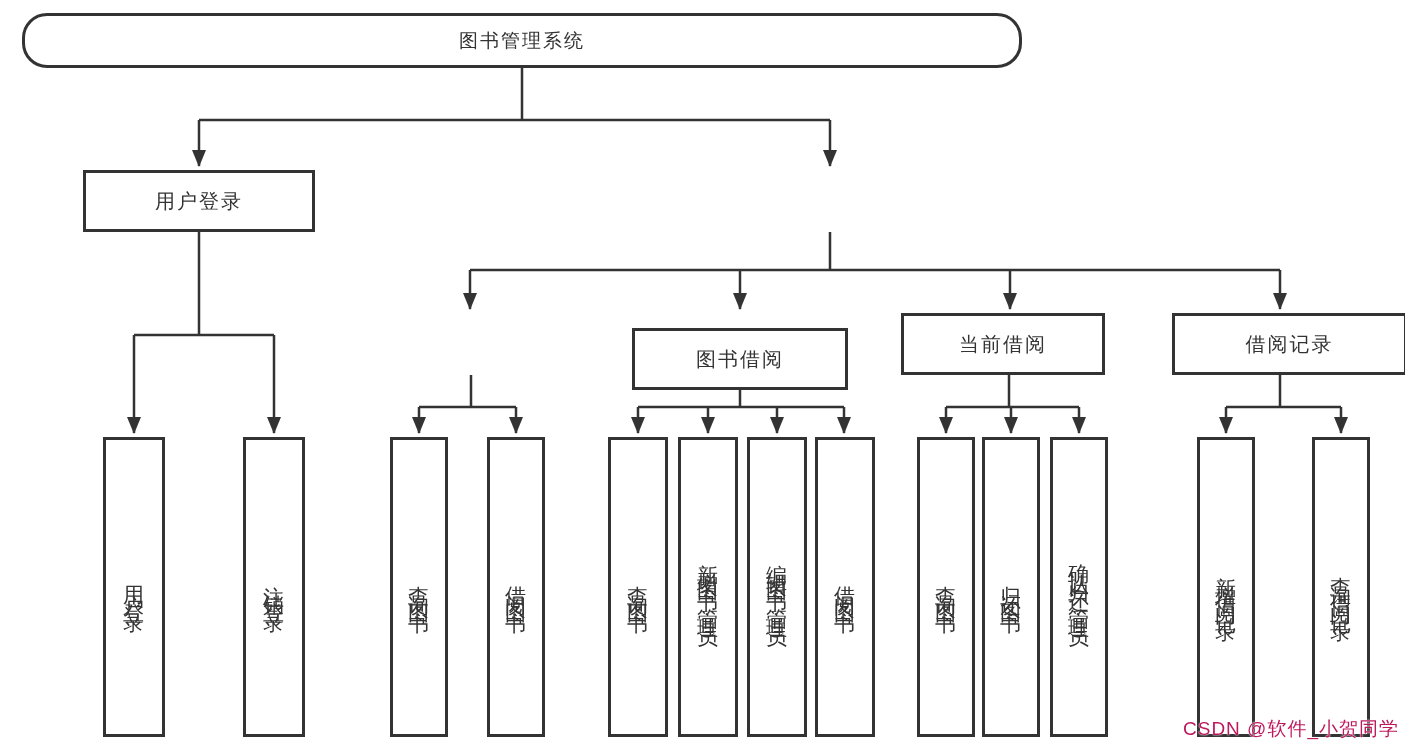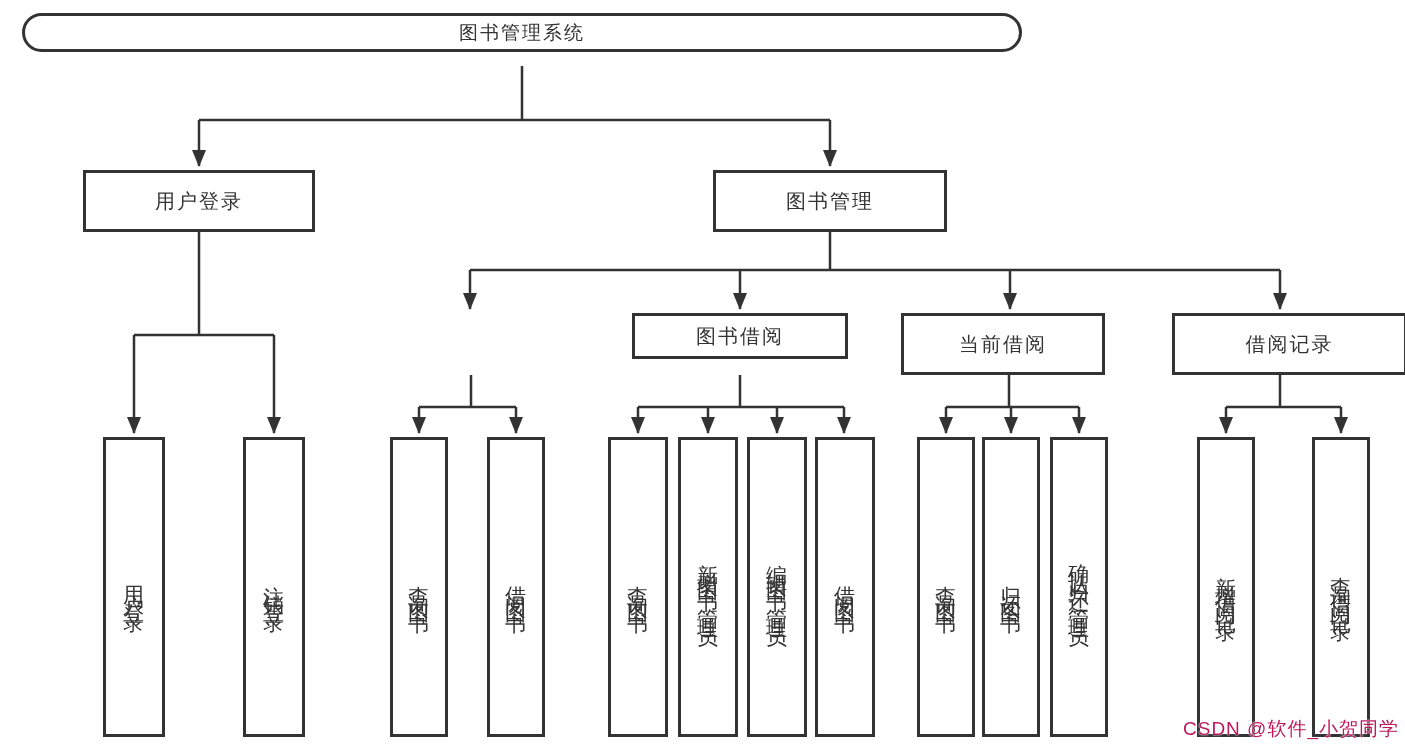--- a/index.html
+++ b/index.html
@@ -89,32 +89,29 @@
       <line x1="946" y1="407" x2="946" y2="433" marker-end="url(#arr)"></line>
       <line x1="1011" y1="407" x2="1011" y2="433" marker-end="url(#arr)"></line>
       <line x1="1079" y1="407" x2="1079" y2="433" marker-end="url(#arr)"></line>
 
       <path d="M1280 375 V407 M1226 407 H1341"></path>
       <line x1="1226" y1="407" x2="1226" y2="433" marker-end="url(#arr)"></line>
       <line x1="1341" y1="407" x2="1341" y2="433" marker-end="url(#arr)"></line>
     </g>
   </svg>
 
-  <div class="node h root-box" style="left:22px; top:13px; width:1000px; height:39px;border-radius:25px;">
+  <div class="node h root-box" style="left:22px; top:13px; width:1000px; height:55px;border-radius:25px;">
     <span>图书管理系统</span>
   </div>
 
   <div class="node h" style="left:83px; top:170px; width:232px; height:62px;">
     <span>用户登录</span>
   </div>
-  <div class="node h" style="left:713px; top:170px; width:234px; height:62px;">
-    <span>图书管理</span>
-  </div>
 
-  <div class="node h" style="left:632px; top:313px; width:216px; height:46px;">
+  <div class="node h" style="left:632px; top:328px; width:216px; height:62px;">
     <span>图书借阅</span>
   </div>
   <div class="node h" style="left:901px; top:313px; width:204px; height:62px;">
     <span>当前借阅</span>
   </div>
   <div class="node h" style="left:1172px; top:313px; width:235px; height:62px;">
     <span>借阅记录</span>
   </div>
 
   <div class="node v" style="left:103px; top:437px; width:62px; height:300px;">

